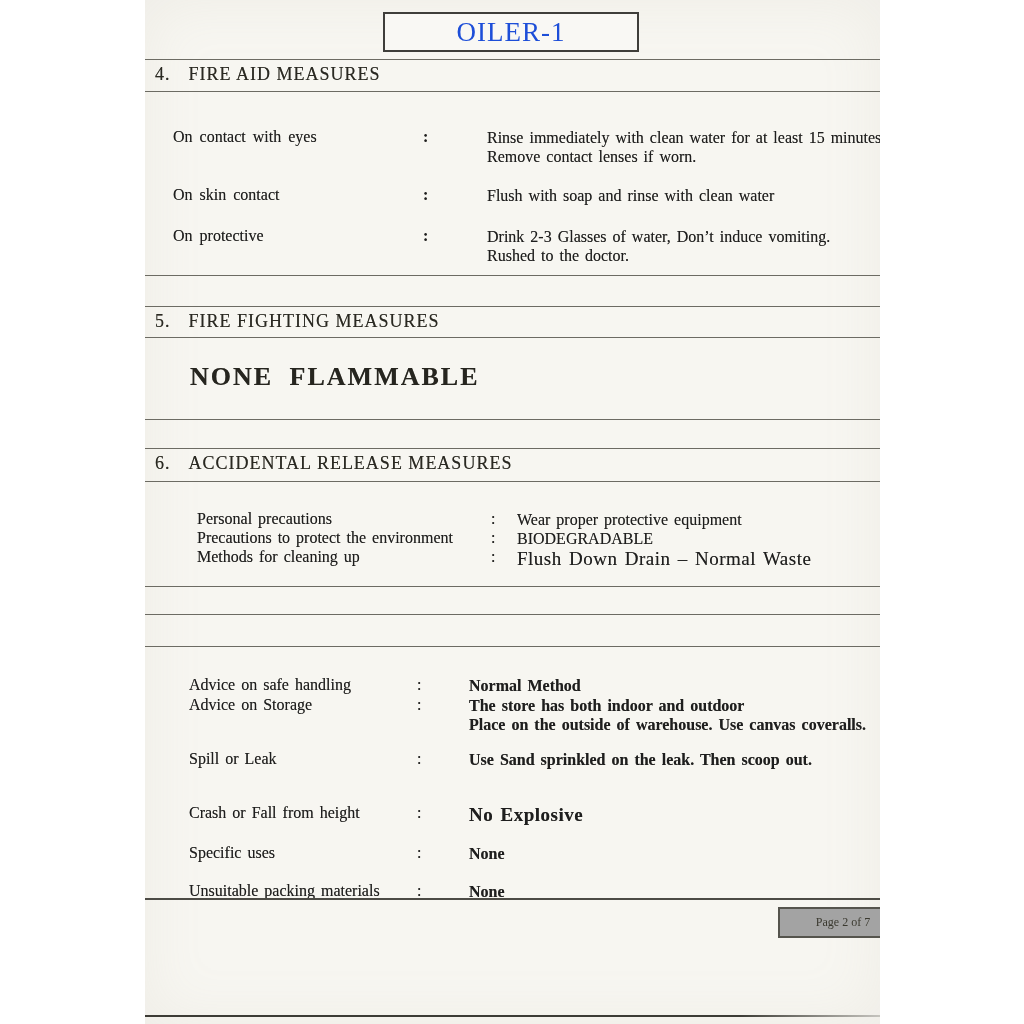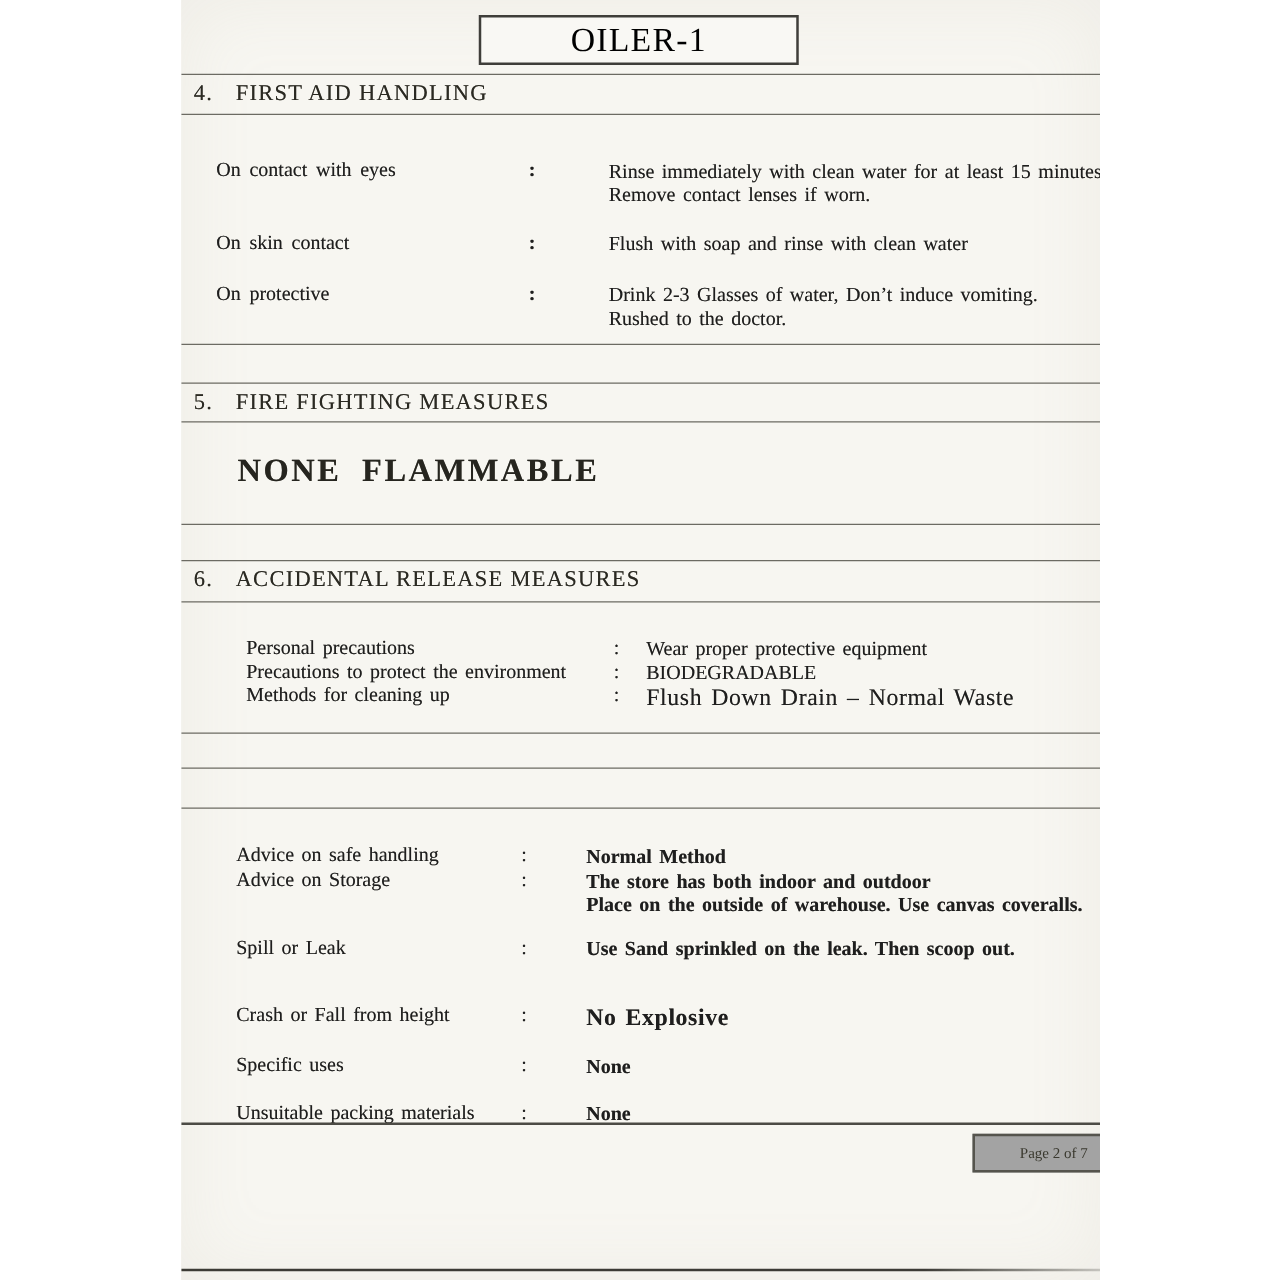--- a/index.html
+++ b/index.html
@@ -13,21 +13,21 @@
     box-shadow:inset 0 0 60px rgba(180,175,160,0.12);
   }
   .scan *{white-space:nowrap;}
   .hr{position:absolute;left:0;width:735px;height:1px;background:#6c6b63;}
   .hr.dark{height:2px;background:#4c4b45;}
   .title-box{
     position:absolute;left:238px;top:12px;width:252px;height:36px;
     border:2px solid #3f3e3a;background:#f9f8f4;
     display:flex;align-items:center;justify-content:center;
   }
-  .title-box span{font-size:27px;letter-spacing:1px;color:#000000;}
+  .title-box span{font-size:27px;letter-spacing:1px;color:#1d4ed8;}
   .sec-head{
     position:absolute;left:0;width:735px;padding-left:10px;
     font-size:18px;letter-spacing:1px;color:#2a2922;
   }
   .sec-head .num{margin-right:18px;font-weight:bold;font-weight:normal;}
   .row{position:absolute;left:0;width:735px;font-size:16px;}
   .row .lbl,.row .col,.row .val{position:absolute;top:0;}
   .row .val .vline{line-height:19px;word-spacing:2px;}
   
   .s4 .lbl{left:28px;word-spacing:3px;}
@@ -64,21 +64,21 @@
 <body>
 
 <div class="scan">
 
   <div class="title-box">
     <span>OILER-1</span>
   </div>
 
   <div class="hr" style="top:59px"></div>
   <div class="sec-head" style="top:64px">
-    <span class="num">4.</span><span class="ttl">FIRST AID HANDLING</span>
+    <span class="num">4.</span><span class="ttl">FIRE AID MEASURES</span>
   </div>
   <div class="hr" style="top:91px"></div>
 
   <div class="row s4" style="top:128px">
     <span class="lbl">On contact with eyes</span>
     <span class="col">:</span>
     <span class="val">
       <div class="vline">Rinse  immediately with clean  water  for at least 15 minutes</div>
       <div class="vline">Remove  contact lenses  if worn.</div>
     </span>

